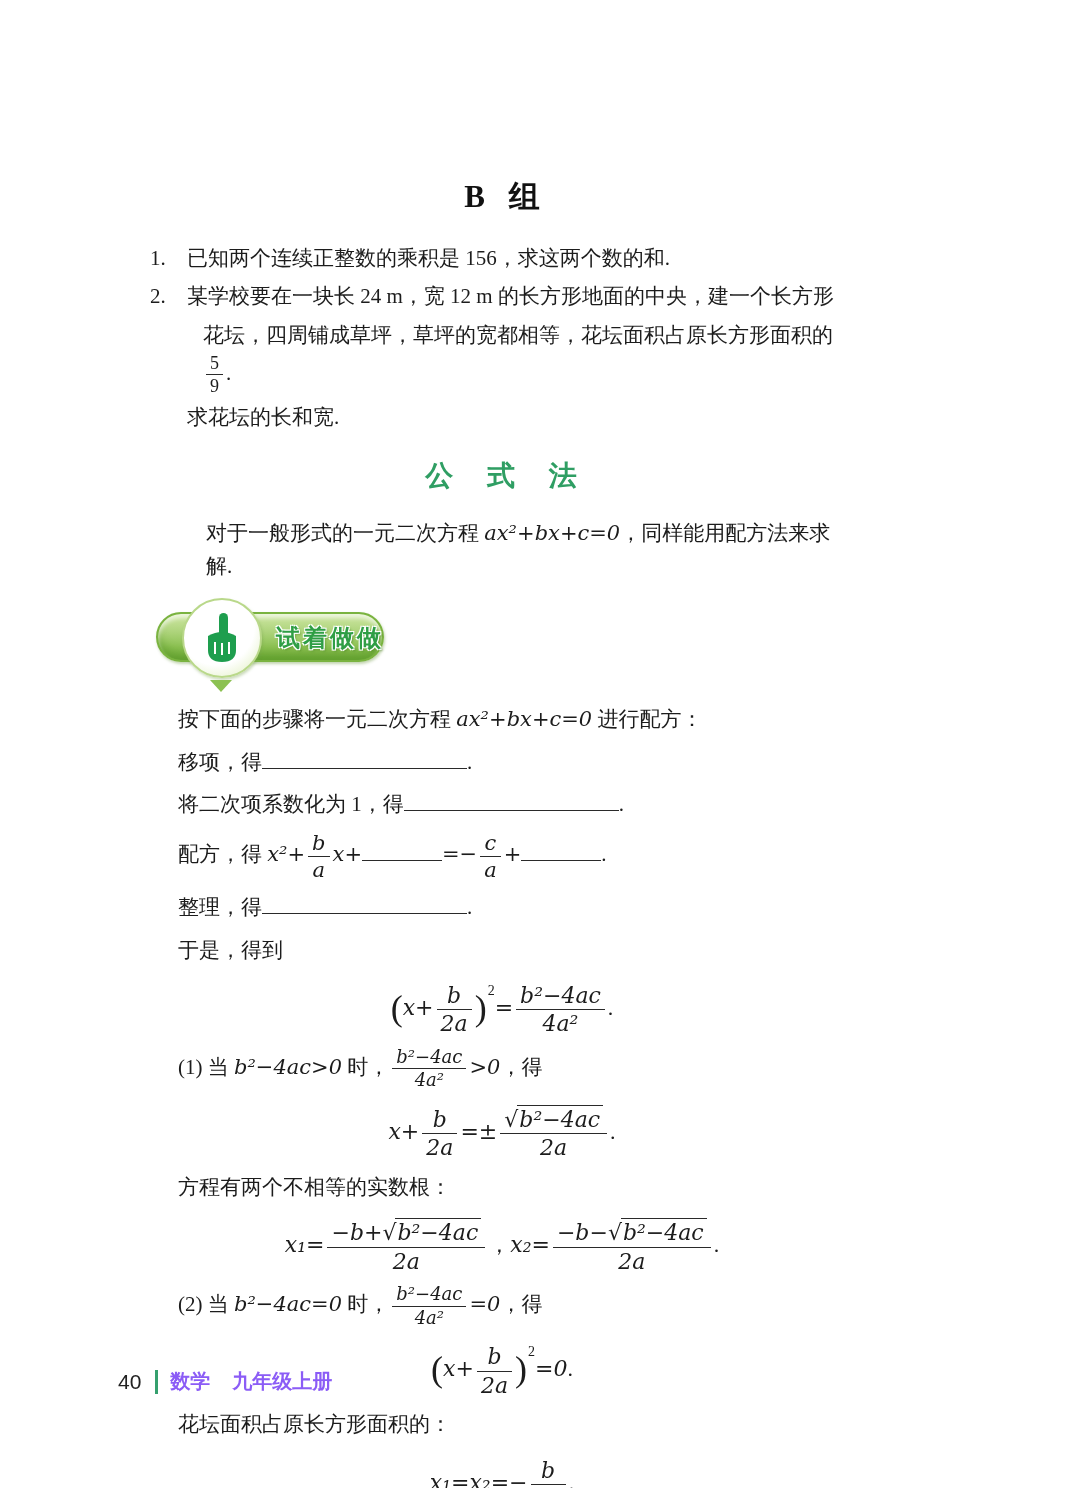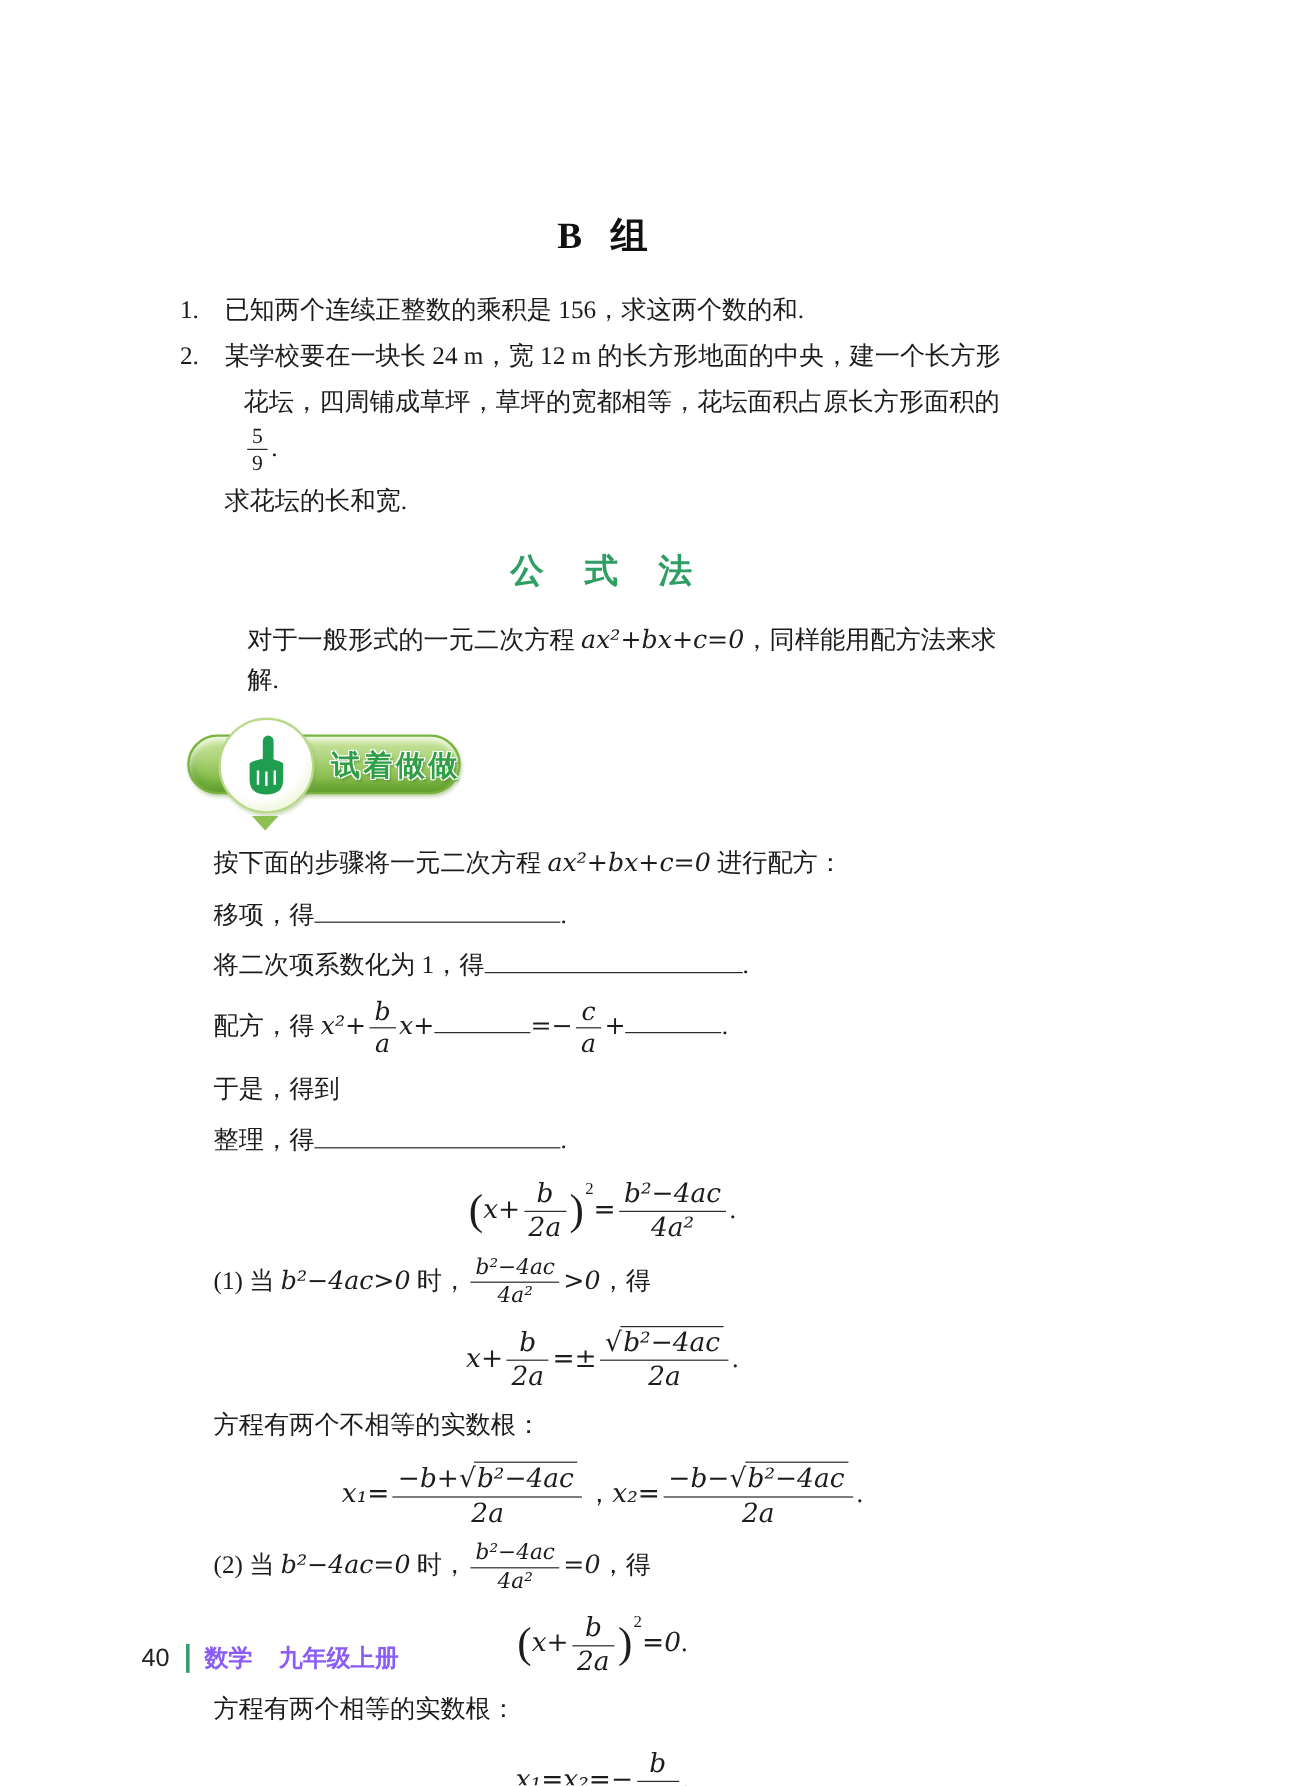--- a/index.html
+++ b/index.html
@@ -128,39 +128,39 @@
     </div>
 
     <p class="step"><span>按下面的步骤将一元二次方程 </span><span class="math">ax²+bx+c=0</span><span> 进行配方：</span></p>
 
     <p class="step"><span>移项，得</span><span class="blank w205"></span><span>.</span></p>
 
     <p class="step"><span>将二次项系数化为 1，得</span><span class="blank w215"></span><span>.</span></p>
 
     <p class="step"><span>配方，得 </span><span class="math">x²+</span><span class="frac math"><span class="num">b</span><span class="den">a</span></span><span class="math">x+</span><span class="blank w80"></span><span class="math">=−</span><span class="frac math"><span class="num">c</span><span class="den">a</span></span><span class="math">+</span><span class="blank w80"></span><span>.</span></p>
 
+    <p class="step"><span>整理，得</span><span class="blank w205"></span><span>.</span></p>
+
     <p class="step">于是，得到</p>
-
-    <p class="step"><span>整理，得</span><span class="blank w205"></span><span>.</span></p>
 
     <div class="disp"><span class="bigp">(</span><span class="math">x+</span><span class="frac math"><span class="num">b</span><span class="den">2a</span></span><span class="bigp">)</span><span class="psup">2</span><span class="math">=</span><span class="frac math"><span class="num">b²−4ac</span><span class="den">4a²</span></span><span>.</span></div>
 
     <p class="step"><span>(1) 当 </span><span class="math">b²−4ac&gt;0</span><span> 时，</span><span class="frac math frac-sm"><span class="num">b²−4ac</span><span class="den">4a²</span></span><span class="math">&gt;0</span><span>，得</span></p>
 
     <div class="disp"><span class="math">x+</span><span class="frac math"><span class="num">b</span><span class="den">2a</span></span><span class="math">=±</span><span class="frac math"><span class="num"><span class="sqrt"><span class="rad">√</span><span class="rdc">b²−4ac</span></span></span><span class="den">2a</span></span><span>.</span></div>
 
     <p class="step">方程有两个不相等的实数根：</p>
 
     <div class="disp"><span class="math">x₁=</span><span class="frac math"><span class="num"><span class="math">−b+</span><span class="sqrt"><span class="rad">√</span><span class="rdc">b²−4ac</span></span></span><span class="den">2a</span></span><span>，</span><span class="math">x₂=</span><span class="frac math"><span class="num"><span class="math">−b−</span><span class="sqrt"><span class="rad">√</span><span class="rdc">b²−4ac</span></span></span><span class="den">2a</span></span><span>.</span></div>
 
     <p class="step"><span>(2) 当 </span><span class="math">b²−4ac=0</span><span> 时，</span><span class="frac math frac-sm"><span class="num">b²−4ac</span><span class="den">4a²</span></span><span class="math">=0</span><span>，得</span></p>
 
     <div class="disp"><span class="bigp">(</span><span class="math">x+</span><span class="frac math"><span class="num">b</span><span class="den">2a</span></span><span class="bigp">)</span><span class="psup">2</span><span class="math">=0</span><span>.</span></div>
 
-    <p class="step">方程有两个相等的实数根：</p>
+    <p class="step">花坛面积占原长方形面积的：</p>
 
     <div class="disp"><span class="math">x₁=x₂=−</span><span class="frac math"><span class="num">b</span><span class="den">2a</span></span><span>.</span></div>
 
   </div>
 
   <div class="footer">
     <span class="pno">40</span>
     <span class="fdiv"></span>
     <span class="fsub">数学</span>
     <span class="fbook">九年级上册</span>

